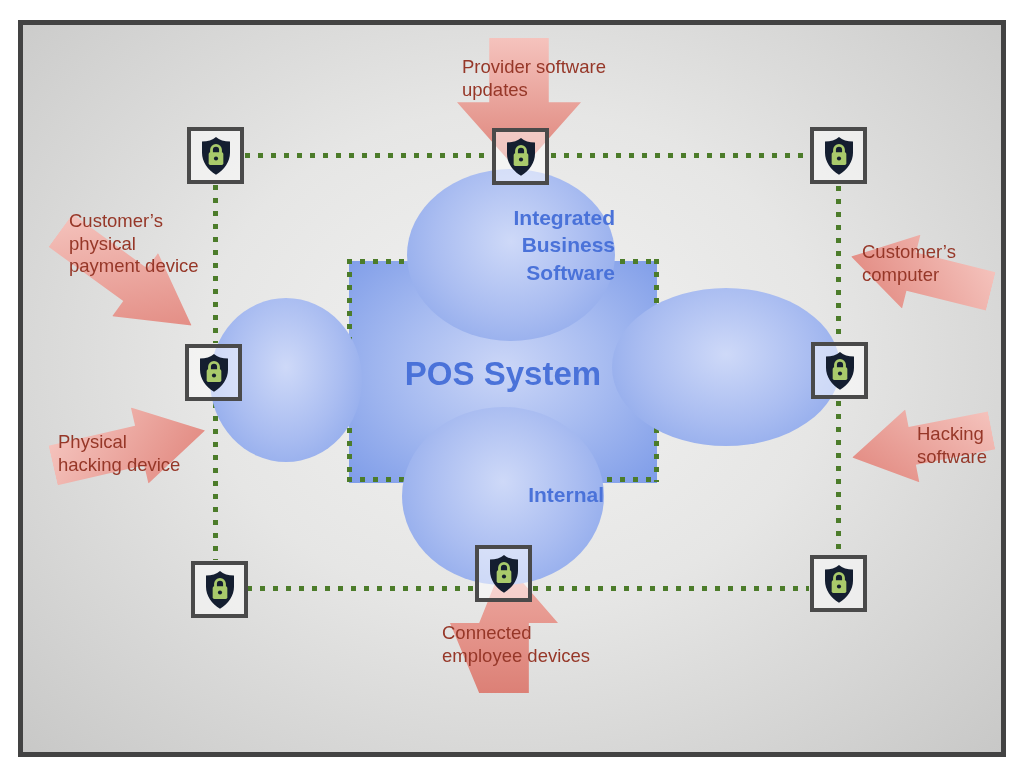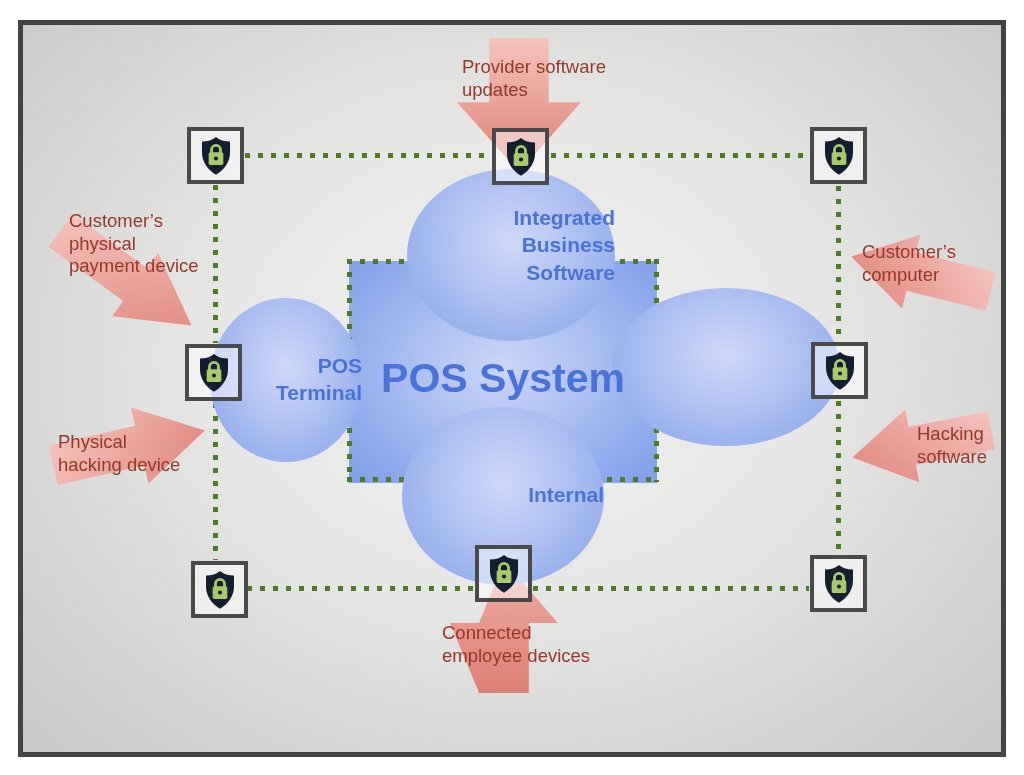--- a/index.html
+++ b/index.html
@@ -19,21 +19,21 @@
   #node-pos-terminal{left:205px;top:293px;width:152px;height:164px;}
   #node-ecommerce{left:607px;top:283px;width:228px;height:158px;}
   #node-internal{left:397px;top:402px;width:202px;height:178px;}
   .node-label{position:absolute;color:#4a72d9;font-weight:bold;font-size:21px;line-height:1.3;
     text-align:right;white-space:pre-line;}
   #lbl-integrated{left:402px;top:199px;width:208px;}
   #lbl-pos-terminal{left:205px;top:347px;width:152px;}
   #lbl-ecommerce{left:607px;top:334px;width:228px;}
   #lbl-internal{left:397px;top:476px;width:202px;}
   #lbl-core{position:absolute;left:344px;top:350px;width:308px;text-align:center;
-    color:#4a72d9;font-weight:bold;font-size:41px;}
+    color:#4a72d9;font-weight:bold;font-size:33px;}
   
   .arrow{position:absolute;}
   .ar-right{clip-path:polygon(0% 24%,57% 24%,57% 0%,100% 50%,57% 100%,57% 76%,0% 76%);
     background:linear-gradient(135deg,#f6c8c2 0%,#e0837a 100%);}
   .ar-left{clip-path:polygon(100% 24%,43% 24%,43% 0%,0% 50%,43% 100%,43% 76%,100% 76%);
     background:linear-gradient(225deg,#f6c8c2 0%,#e0837a 100%);}
   .ar-down{clip-path:polygon(26% 0%,74% 0%,74% 48%,100% 48%,50% 100%,0% 48%,26% 48%);
     background:linear-gradient(180deg,#f5c3bd 0%,#dc7f75 100%);}
   .ar-up{clip-path:polygon(50% 0%,100% 47%,73% 47%,73% 100%,27% 100%,0% 47%,27% 47%);
     background:linear-gradient(180deg,#efaca4 0%,#dc8076 100%);}
@@ -98,22 +98,20 @@
     <div class="dot-v" style="left:631px;top:234px;height:223px;"></div>
 
     <div class="node" id="node-integrated" style="left:384px;top:144px;"></div>
     <div class="node" id="node-pos-terminal" style="left:187px;top:273px;"></div>
     <div class="node" id="node-ecommerce" style="left:589px;top:263px;"></div>
     <div class="node" id="node-internal" style="left:379px;top:382px;"></div>
 
     <div class="node-label" id="lbl-integrated" style="left:384px;top:179px;width:208px;">Integrated
 Business
 Software</div>
-    <div class="node-label" id="lbl-pos-terminal" style="left:187px;top:327px;width:152px;">POS
-Terminal</div>
     <div class="node-label" id="lbl-internal" style="left:379px;top:456px;width:202px;">Internal</div>
     <div id="lbl-core" style="left:326px;top:330px;">POS System</div>
 
     <div class="shield-box" id="sb-tl" style="left:164px;top:102px;">
       <svg viewBox="0 0 24 26">
           <path class="sh" d="M12 1.6 C10 3.4 7 4.3 3.6 4.3 L3.6 11 C3.6 16.4 7 21.2 12 24.2 C17 21.2 20.4 16.4 20.4 11 L20.4 4.3 C17 4.3 14 3.4 12 1.6 Z"></path>
           <path class="lk-sh" d="M9.3 11.2 V9.3 a2.7 2.7 0 0 1 5.4 0 V11.2"></path>
           <rect class="lk" x="7.6" y="10.8" width="8.8" height="7.6" rx="1"></rect>
           <circle class="kh" cx="12" cy="14.5" r="1.25"></circle>
         </svg>

